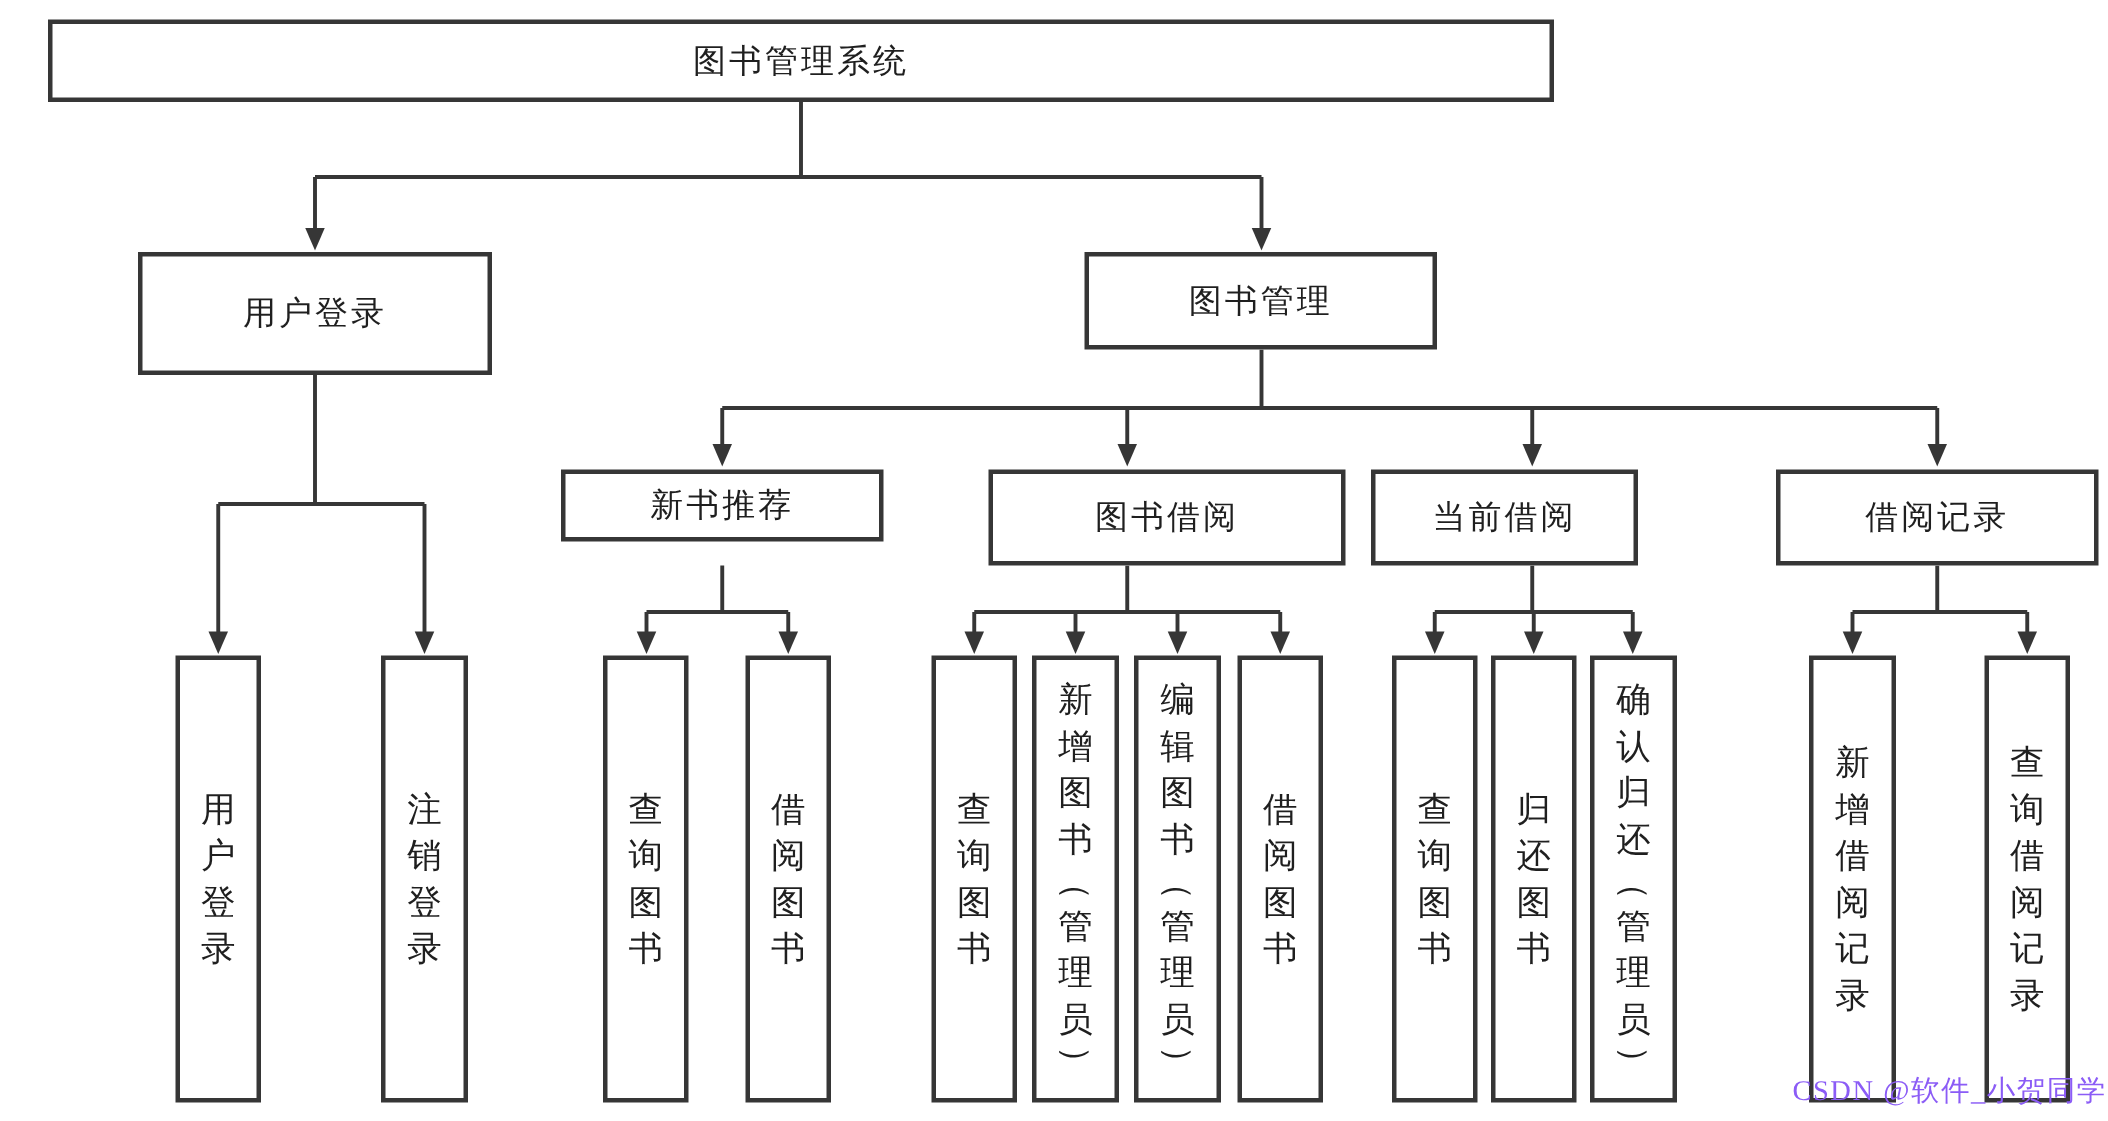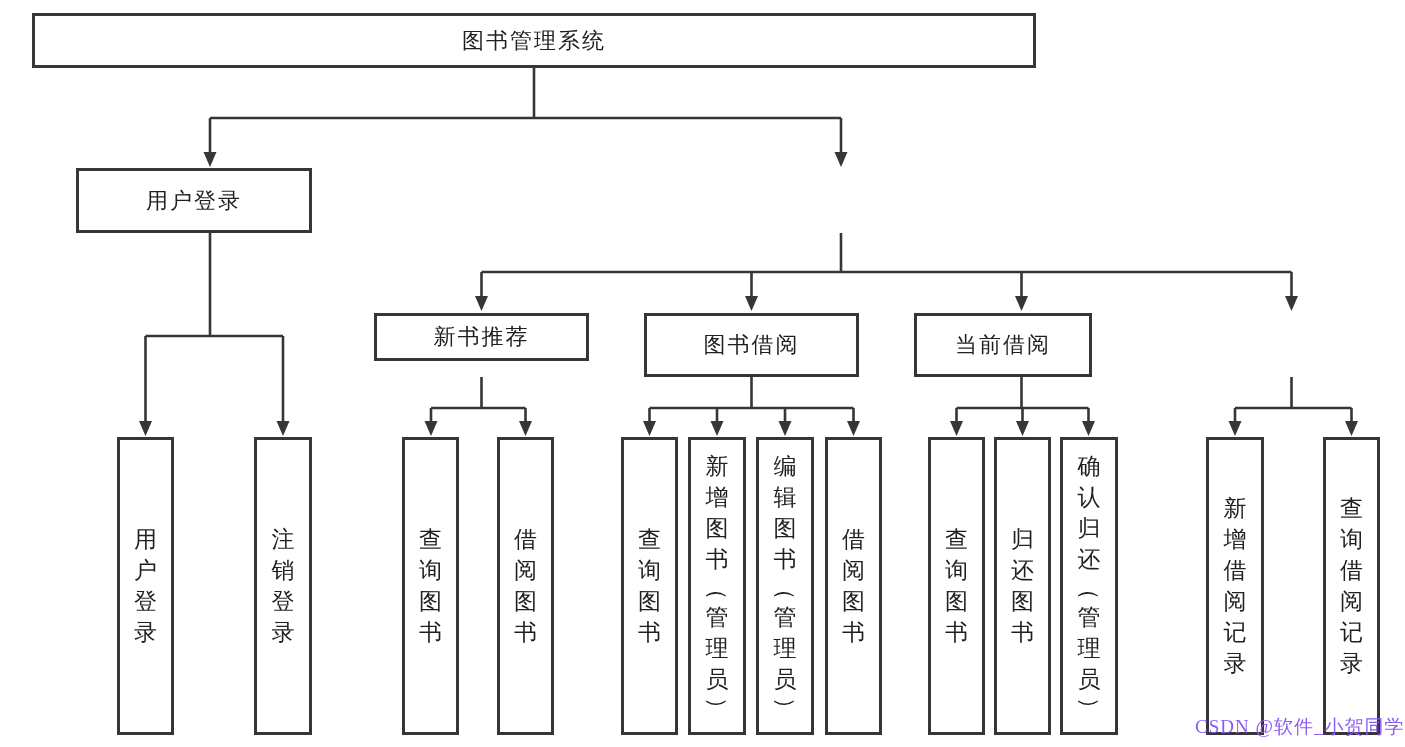--- a/index.html
+++ b/index.html
@@ -62,32 +62,38 @@
         <polygon points="1071,421 1084,421 1077.5,436" fill="#363636"></polygon>
         <polygon points="1217.5,421 1230.5,421 1224,436" fill="#363636"></polygon>
         <polygon points="1334,421 1347,421 1340.5,436" fill="#363636"></polygon>
       </g>
   </svg>
 
   <div class="box h root" style="left:21px;top:13px;width:1004px;height:55px">
     <span>图书管理系统</span>
   </div>
 
-  <div class="box h" style="left:65px;top:168px;width:236px;height:65px">
+  <div class="box h" style="left:81px;top:168px;width:236px;height:82px">
     <span>用户登录</span>
+  </div>
+  <div class="box h" style="left:712px;top:168px;width:235px;height:65px">
+    <span>图书管理</span>
   </div>
 
   <div class="box h" style="left:363px;top:313px;width:215px;height:48px">
     <span>新书推荐</span>
   </div>
-  <div class="box h" style="left:633px;top:313px;width:215px;height:64px">
+  <div class="box h" style="left:648px;top:313px;width:238px;height:64px">
     <span>图书借阅</span>
   </div>
   <div class="box h" style="left:903px;top:313px;width:178px;height:64px">
     <span>当前借阅</span>
+  </div>
+  <div class="box h" style="left:1173px;top:313px;width:215px;height:64px">
+    <span>借阅记录</span>
   </div>
 
   <div class="box" style="left:106px;top:437px;width:57px;height:298px">
     <div class="vtext">
         <span>用</span>
         <span>户</span>
         <span>登</span>
         <span>录</span>
       </div>
   </div>

